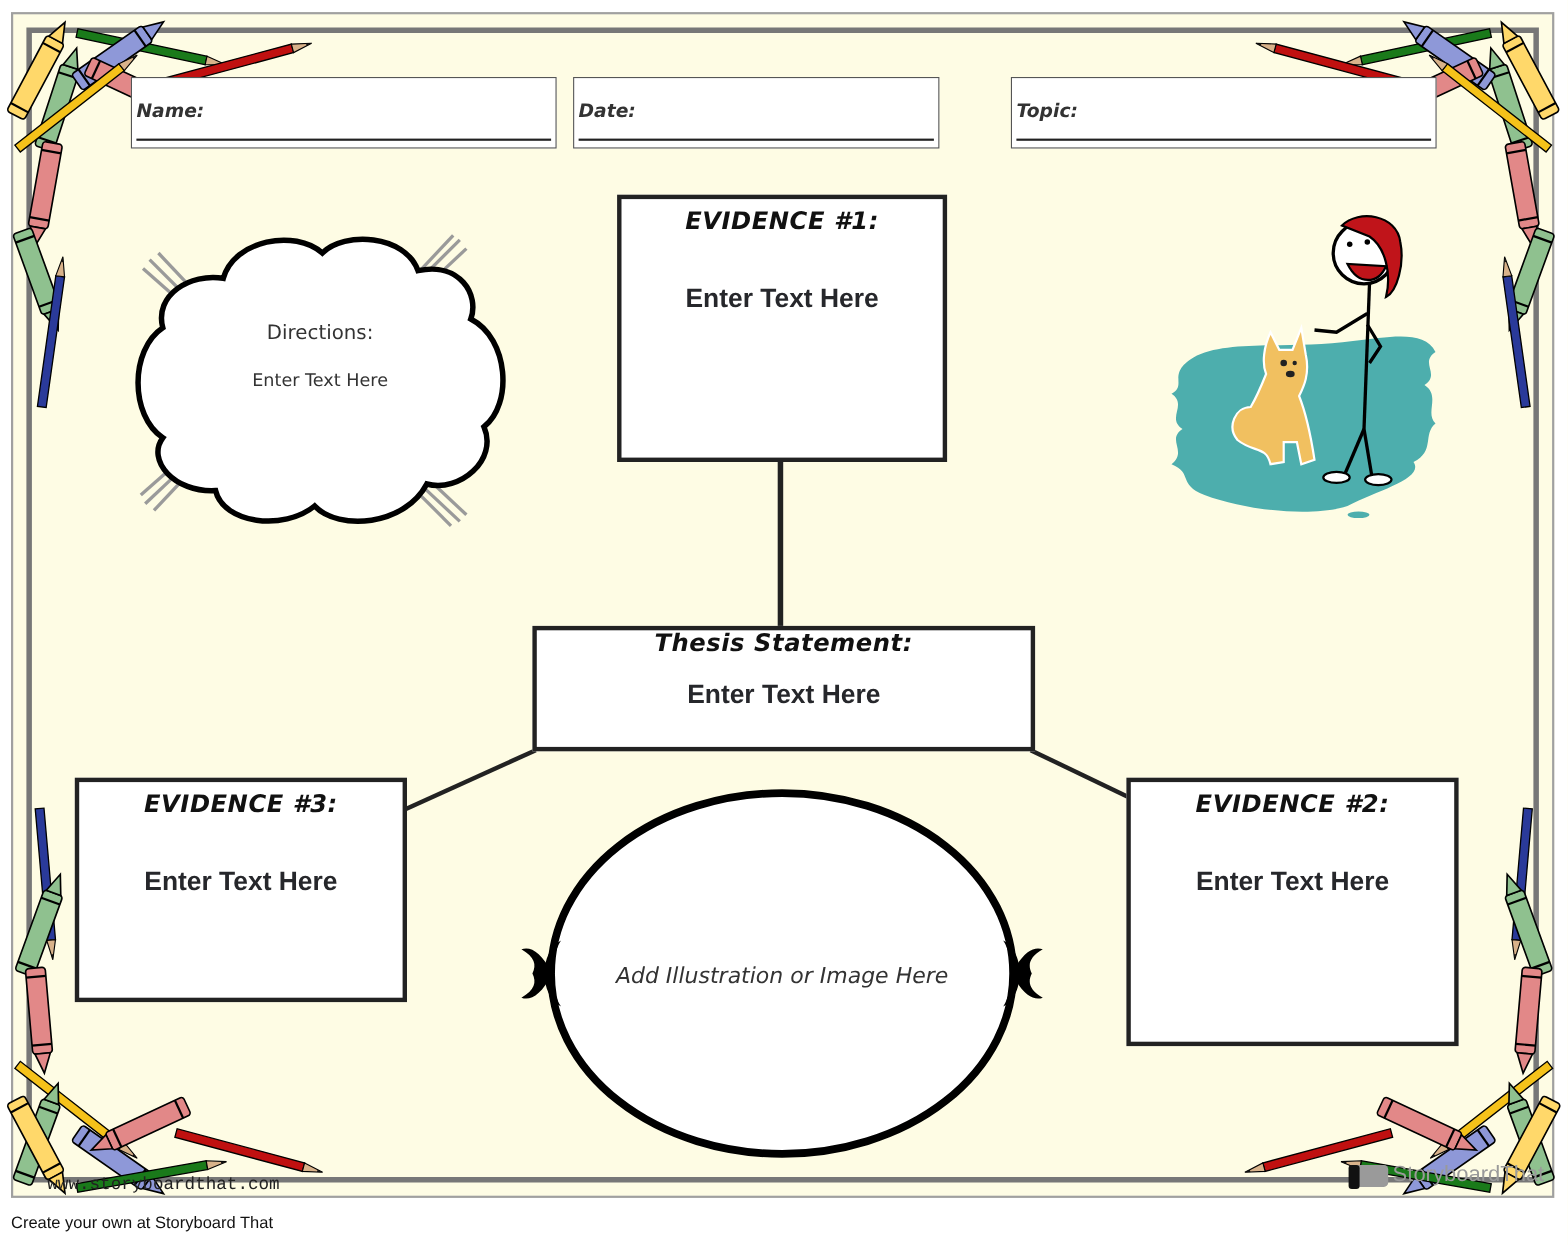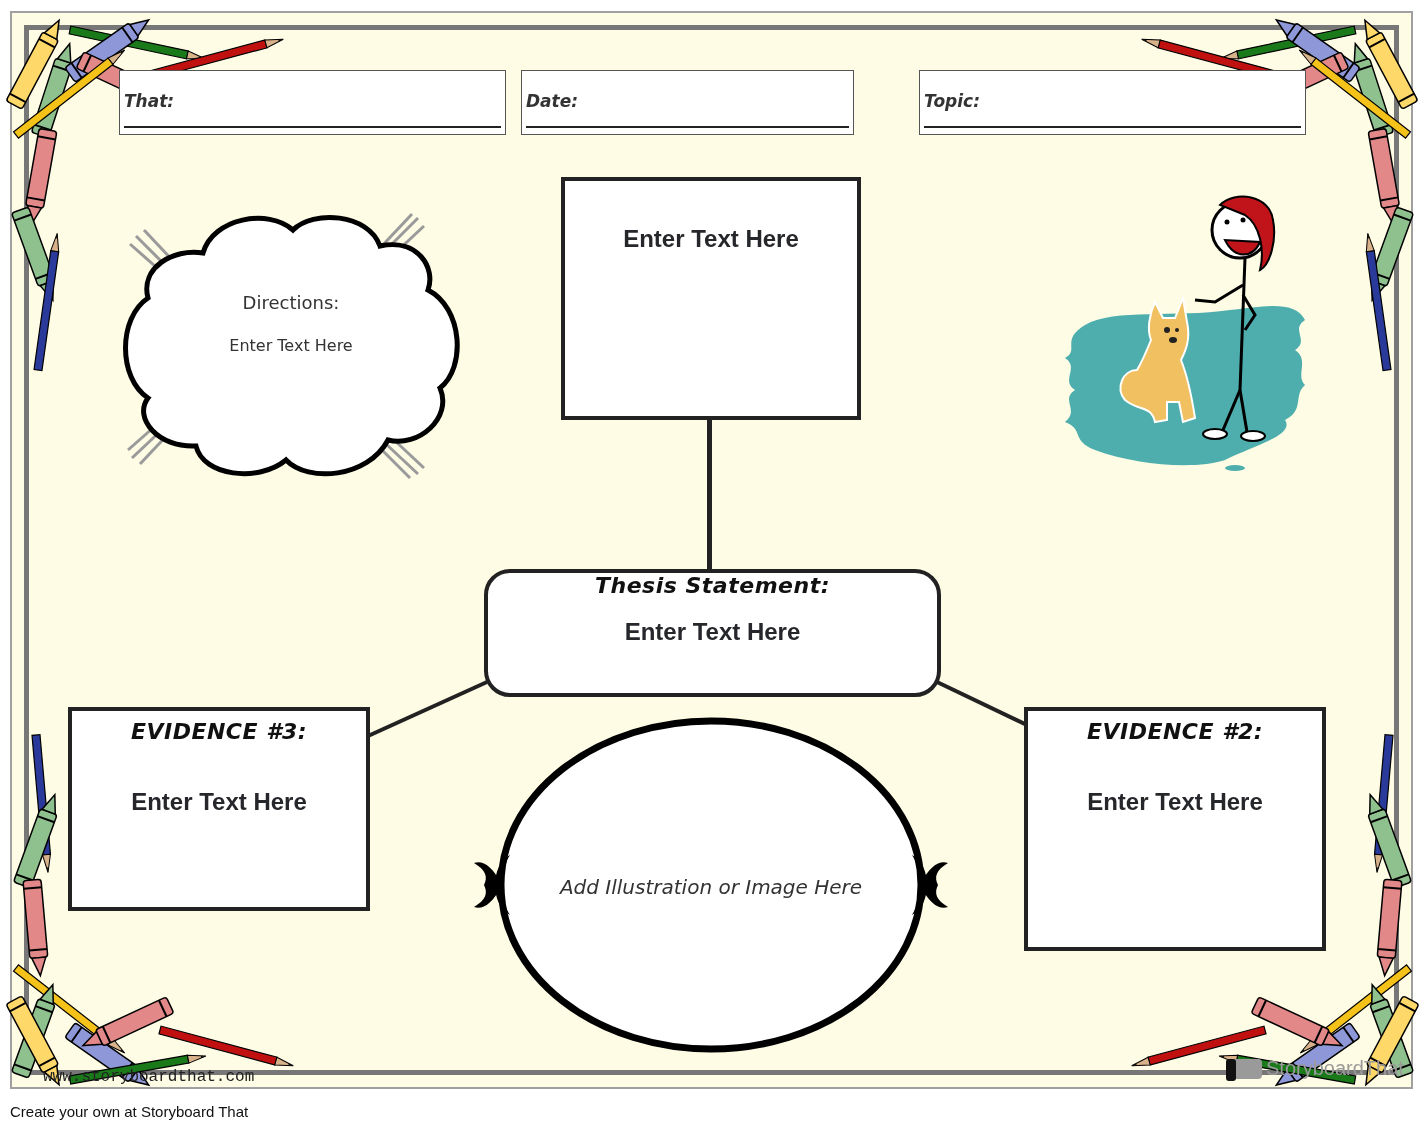--- a/index.html
+++ b/index.html
@@ -213,21 +213,21 @@
     </g>
   <g transform="translate(1265,1030) rotate(165)">
       <use href="#pencil" fill="#c01010"></use>
     </g>
   <g transform="translate(1355,1080) rotate(-170)">
       <use href="#pencil" fill="#1a7a1a"></use>
     </g>
 </svg>
 
 <div class="hdr-field" style="left:119px;width:387px;">
-  <span class="lbl">That:</span>
+  <span class="lbl">Name:</span>
   <div class="line"></div>
 </div>
 <div class="hdr-field" style="left:521px;width:333px;">
   <span class="lbl">Date:</span>
   <div class="line"></div>
 </div>
 <div class="hdr-field" style="left:919px;width:387px;padding-left:12px;">
   <span class="lbl">Topic:</span>
   <div class="line"></div>
 </div>
@@ -254,24 +254,25 @@
   <div class="cloud-text" style="top:128px;font-size:16px;">Enter Text Here</div>
 </div>
 
 <div class="connector" style="left:707px;top:418px;width:5px;height:154px;"></div>
 <svg style="position:absolute;left:0;top:0" width="1425" height="1132">
   <line x1="487" y1="682" x2="368" y2="736" stroke="#222" stroke-width="4"></line>
   <line x1="937" y1="682" x2="1056" y2="739" stroke="#222" stroke-width="4"></line>
 </svg>
 
 <div class="box" style="left:561px;top:177px;width:300px;height:243px;">
+  <div class="title">EVIDENCE #1:</div>
   <div class="body">Enter Text Here</div>
 </div>
 
-<div class="box thesis" style="left:484px;top:569px;width:457px;height:128px;border-radius:26px;">
+<div class="box thesis" style="left:484px;top:569px;width:457px;height:114px;">
   <div class="title">Thesis Statement:</div>
   <div class="body">Enter Text Here</div>
 </div>
 
 <div class="box" style="left:68px;top:707px;width:302px;height:204px;">
   <div class="title">EVIDENCE #3:</div>
   <div class="body">Enter Text Here</div>
 </div>
 
 <div class="box" style="left:1024px;top:707px;width:302px;height:244px;">

